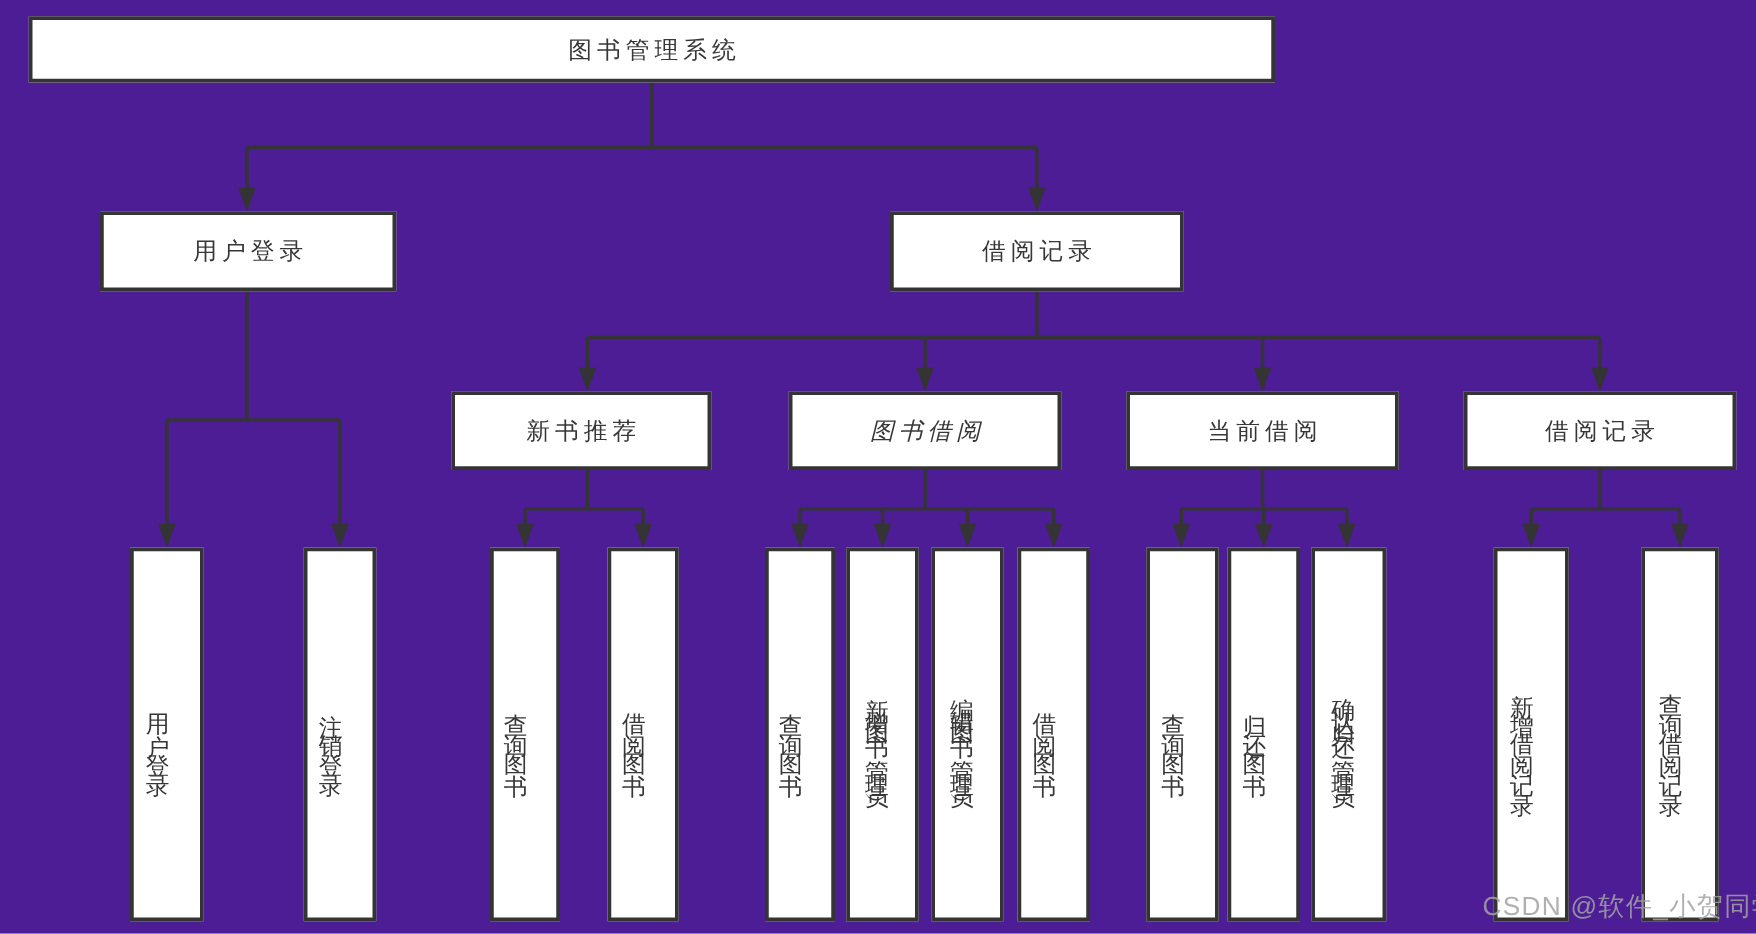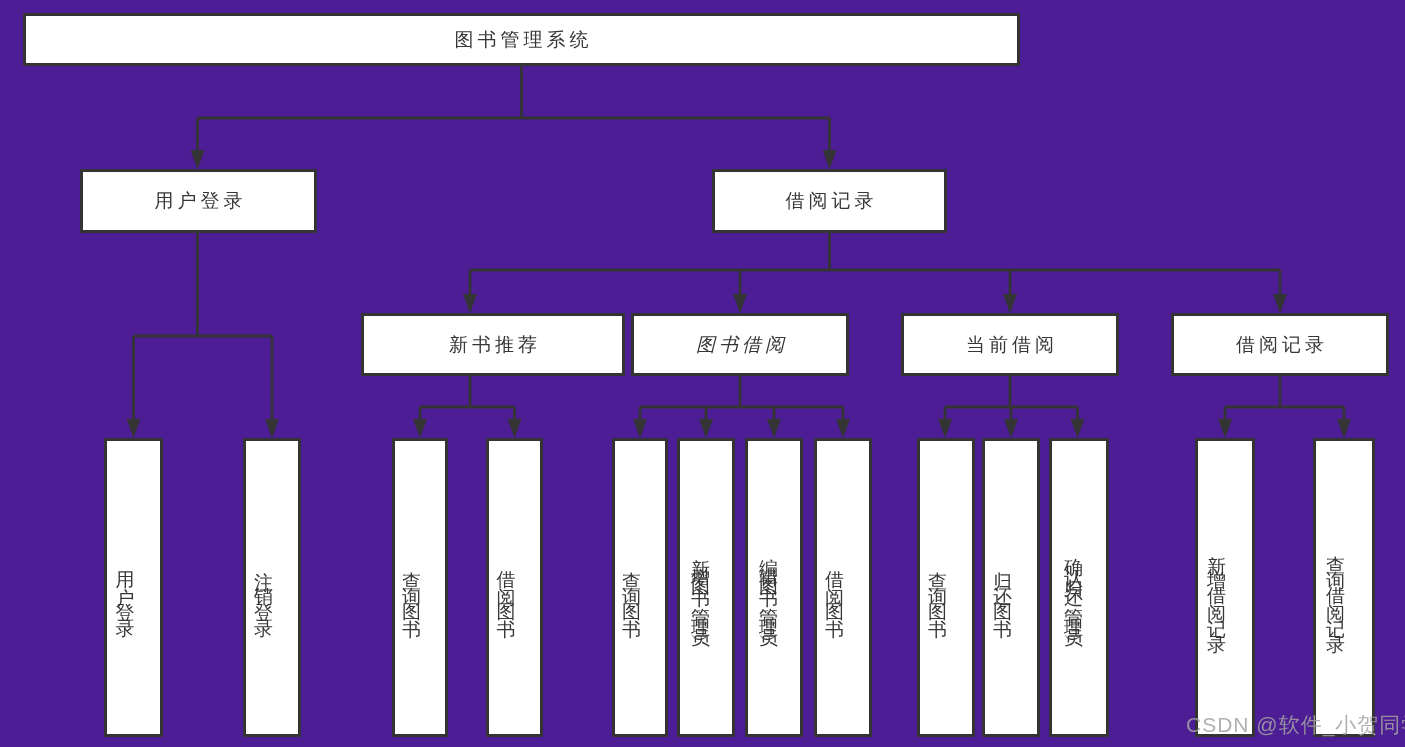--- a/index.html
+++ b/index.html
@@ -100,21 +100,21 @@
     <span>图书管理系统</span>
   </div>
 
   <div class="node hnode" style="left: 80px; top: 169px; width: 237px; height: 64px; border-color: rgb(52, 52, 52); color: rgb(55, 55, 55);">
     <span>用户登录</span>
   </div>
   <div class="node hnode" style="left: 712px; top: 169px; width: 235px; height: 64px; border-color: rgb(52, 52, 52); color: rgb(55, 55, 55);">
     <span>借阅记录</span>
   </div>
 
-  <div class="node hnode" style="left: 361px; top: 313px; width: 264px; height: 63px; border-color: rgb(52, 52, 52); color: rgb(55, 55, 55);">
+  <div class="node hnode" style="left: 361px; top: 313px; width: 208px; height: 63px; border-color: rgb(52, 52, 52); color: rgb(55, 55, 55);">
     <span>新书推荐</span>
   </div>
   <div class="node hnode" style="left: 631px; top: 313px; width: 218px; height: 63px; border-color: rgb(52, 52, 52); color: rgb(55, 55, 55); font-style: italic;">
     <span>图书借阅</span>
   </div>
   <div class="node hnode" style="left: 901px; top: 313px; width: 218px; height: 63px; border-color: rgb(52, 52, 52); color: rgb(55, 55, 55); text-align: right;">
     <span>当前借阅</span>
   </div>
   <div class="node hnode" style="left: 1171px; top: 313px; width: 218px; height: 63px; border-color: rgb(52, 52, 52); color: rgb(55, 55, 55);">
     <span>借阅记录</span>

